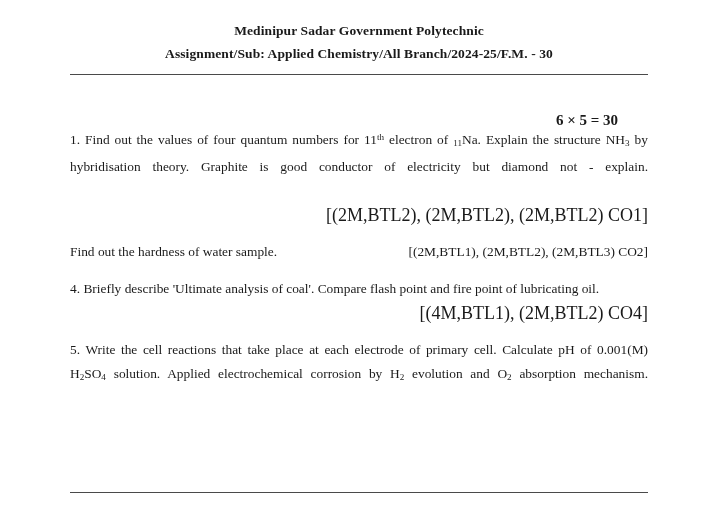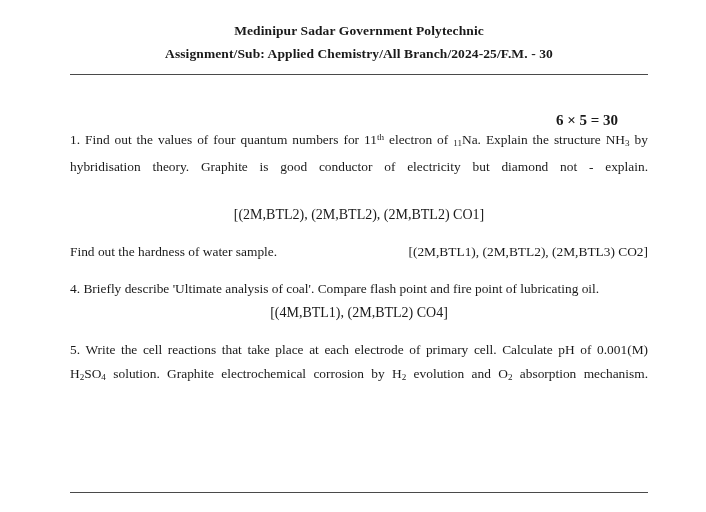--- a/index.html
+++ b/index.html
@@ -83,22 +83,22 @@
   }
   .q-body { display: block; }
   .q-body.justify-lines { text-align: justify; }
   .q-body.justify-lines::after {
     content: "";
     display: inline-block;
     width: 100%;
   }
   .marks-right {
     display: block;
-    text-align: center;
-    font-size: 14px;
+    text-align: right;
+    font-size: 18px;
     line-height: 24px;
     white-space: nowrap;
   }
   .inline-row {
     display: flex;
     justify-content: space-between;
     align-items: flex-end;
     font-size: 13.4px;
     line-height: 24px;
   }
@@ -145,21 +145,21 @@
         </span>
       </div>
 
 
       <div class="q">
         <span class="q-body">4. Briefly describe 'Ultimate analysis of coal'. Compare flash point and fire point of lubricating oil.</span>
         <span class="marks-right">[(4M,BTL1), (2M,BTL2) CO4]</span>
       </div>
 
       <div class="q">
-        <span class="q-body justify-lines"><span>5. Write the cell reactions that take place at each electrode of primary cell. Calculate pH of 0.001(M) H</span><sub>2</sub><span>SO</span><sub>4</sub><span> solution. Graphite electrochemical corrosion by H</span><sub>2</sub><span> evolution and O</span><sub>2</sub><span> absorption mechanism.</span></span>
+        <span class="q-body justify-lines"><span>5. Write the cell reactions that take place at each electrode of primary cell. Calculate pH of 0.001(M) H</span><sub>2</sub><span>SO</span><sub>4</sub><span> solution. Applied electrochemical corrosion by H</span><sub>2</sub><span> evolution and O</span><sub>2</sub><span> absorption mechanism.</span></span>
 
       </div>
 
     </div>
   </div>
 
   <hr class="rule rule-bottom">
 
 </div>
 

